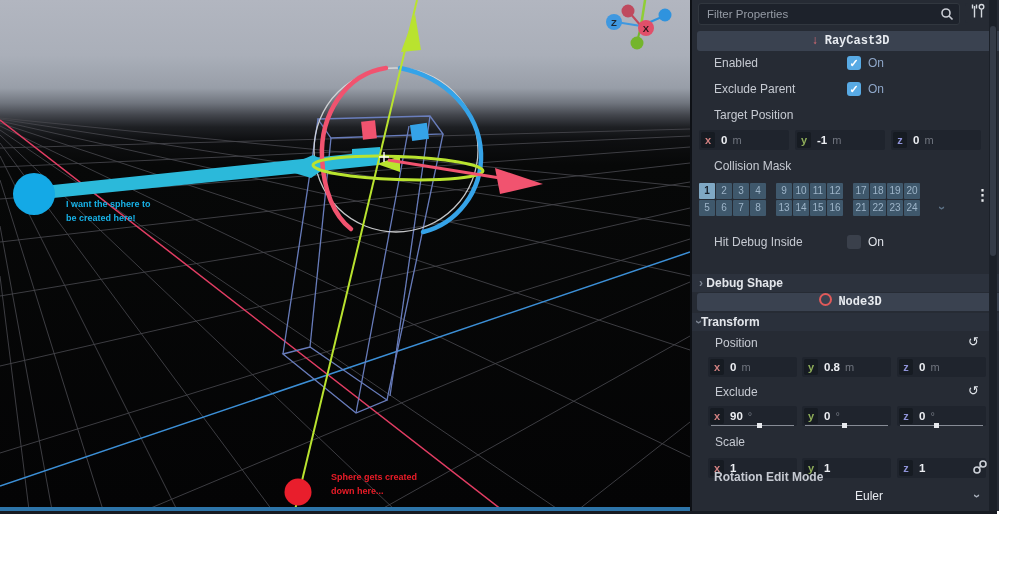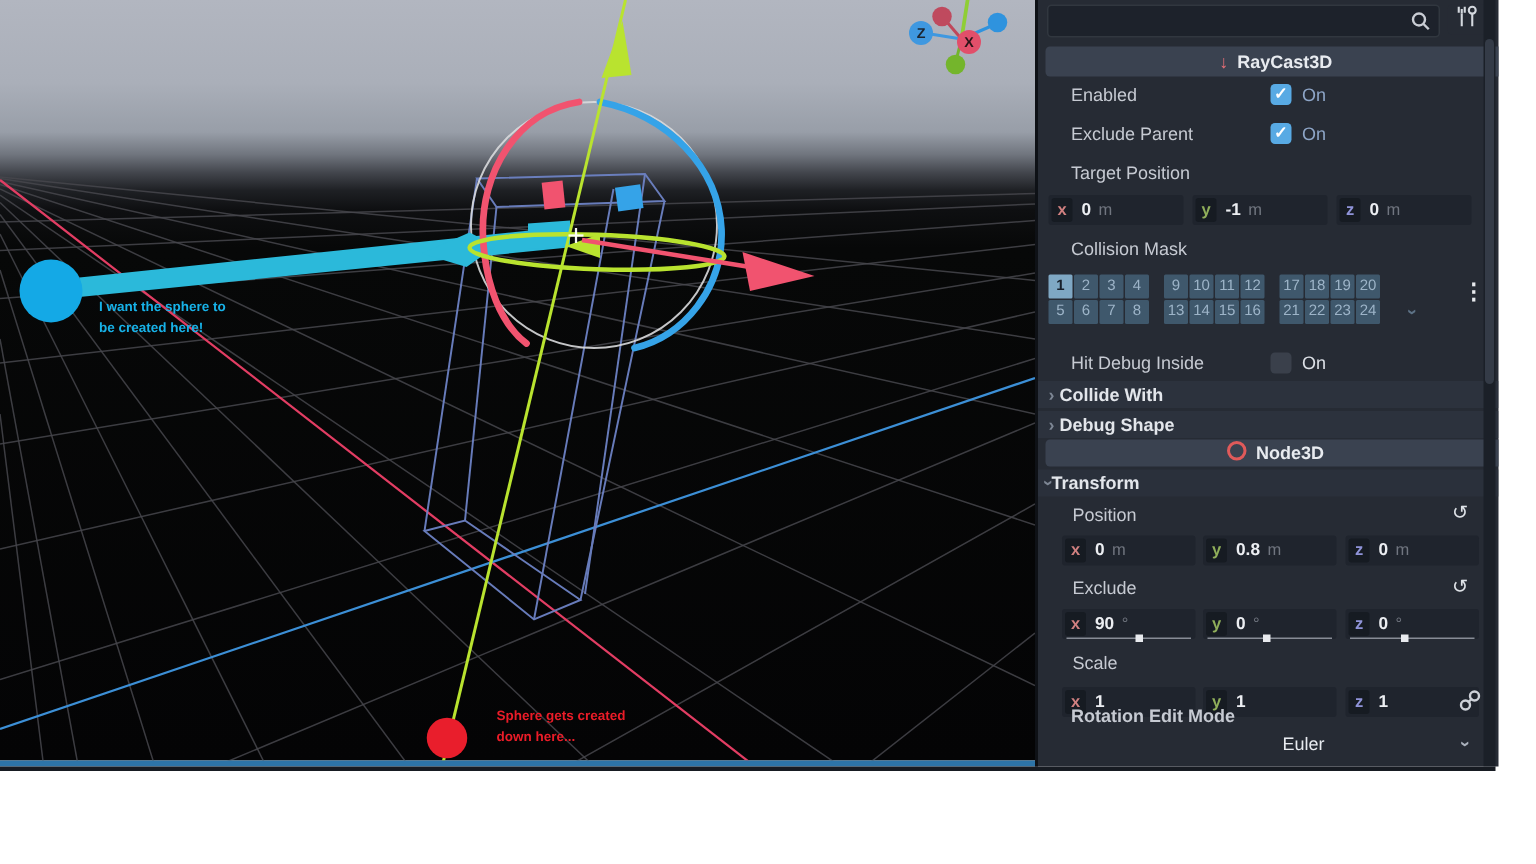--- a/index.html
+++ b/index.html
@@ -27,21 +27,21 @@
 
   .searchbox{position:absolute;left:6px;top:3px;width:260px;height:20px;background:#1d222b;
     border:1px solid #31373f;border-radius:3px;}
   .searchbox input{position:absolute;left:6px;top:1px;width:220px;height:16px;background:transparent;border:none;outline:none;
     color:#dfe3e8;font-size:11.5px;font-family:"Liberation Sans",sans-serif;}
   .searchbox input::placeholder{color:#969ca6;opacity:1;}
   .search-icon{position:absolute;right:5px;top:3px;}
   .tools-btn{position:absolute;left:273px;top:3px;width:26px;height:20px;background:#262b34;border-radius:3px;text-align:center;}
 
   .catbar{position:absolute;left:5px;width:307px;background:#3a4250;border-radius:3px;
-    text-align:center;font-weight:bold;color:#e8ebf0;font-size:12px;}
+    text-align:center;font-weight:bold;color:#e8ebf0;font-size:12px;font-family:Liberation Mono, monospace;}
   .catbar .dn{color:#e06d75;font-weight:bold;margin-right:6px;}
   .node-ring{display:inline-block;width:9px;height:9px;border:2.2px solid #e05a5a;border-radius:50%;
     vertical-align:-1px;margin-right:6px;}
 
   .checkbox{position:absolute;left:155px;width:14px;height:14px;border-radius:3px;}
   .checkbox.on{background:#58aae4;color:#fff;font-size:11px;line-height:14px;text-align:center;font-weight:bold;}
   .checkbox.off{background:#3a404b;}
   .chk-on-label{position:absolute;left:176px;font-size:12px;}
   .chk-on-label.blue{color:#8ea6c8;}
   .chk-on-label.plain{color:#dde1e7;}
@@ -180,20 +180,21 @@
       <div>I want the sphere to</div>
       <div>be created here!</div>
     </div>
   </div>
   <div class="vp-bottom-border"></div>
   <div class="vp-under"></div>
 
   <div class="inspector">
 
     <div class="searchbox">
+      <input type="text" placeholder="Filter Properties" style="">
       <span class="search-icon">
         <svg width="14" height="14">
             <circle cx="6" cy="6" r="4" fill="none" stroke="#c9cdd4" stroke-width="1.6"></circle>
         <line x1="9" y1="9" x2="12.5" y2="12.5" stroke="#c9cdd4" stroke-width="1.6"></line>
           </svg>
       </span>
     </div>
     <div class="tools-btn">
       <svg width="16" height="16">
         <g stroke="#d4d8de" stroke-width="1.4" fill="none">
@@ -236,23 +237,20 @@
     <div class="rowlabel" style="top:158px;">Collision Mask</div>
     <div class="maskrow" id="mask-row1" style="top:183px;"><span class="maskcell active">1</span><span class="maskcell">2</span><span class="maskcell">3</span><span class="maskcell">4</span><span class="maskcell">9</span><span class="maskcell">10</span><span class="maskcell">11</span><span class="maskcell">12</span><span class="maskcell">17</span><span class="maskcell">18</span><span class="maskcell">19</span><span class="maskcell">20</span></div>
     <div class="maskrow" id="mask-row2" style="top:200px;"><span class="maskcell">5</span><span class="maskcell">6</span><span class="maskcell">7</span><span class="maskcell">8</span><span class="maskcell">13</span><span class="maskcell">14</span><span class="maskcell">15</span><span class="maskcell">16</span><span class="maskcell">21</span><span class="maskcell">22</span><span class="maskcell">23</span><span class="maskcell">24</span></div>
     <div class="mask-chev">›</div>
     <div class="dots" style="top:190px;">⋮</div>
 
     <div class="rowlabel" style="top:234px;">Hit Debug Inside</div>
     <div class="checkbox off" style="top:235px;"></div>
     <div class="chk-on-label plain" style="top:235px;">On</div>
 
-    <div class="band" style="top:254px;">
-      <span class="sect-label" style="left:7px;"><span class="chev">›</span> <span>Collide With</span></span>
-    </div>
     <div class="band" style="top:274px;">
       <span class="sect-label" style="left:7px;"><span class="chev">›</span> <span>Debug Shape</span></span>
     </div>
 
     <div class="catbar" style="top:293px;height:18px;line-height:18px;">
       <span class="node-ring"></span><span>Node3D</span>
     </div>
 
     <div class="band darker" style="top:313px;">
       <span class="sect-label" style="left:5px;"><span class="chev down">›</span><span>Transform</span></span>

